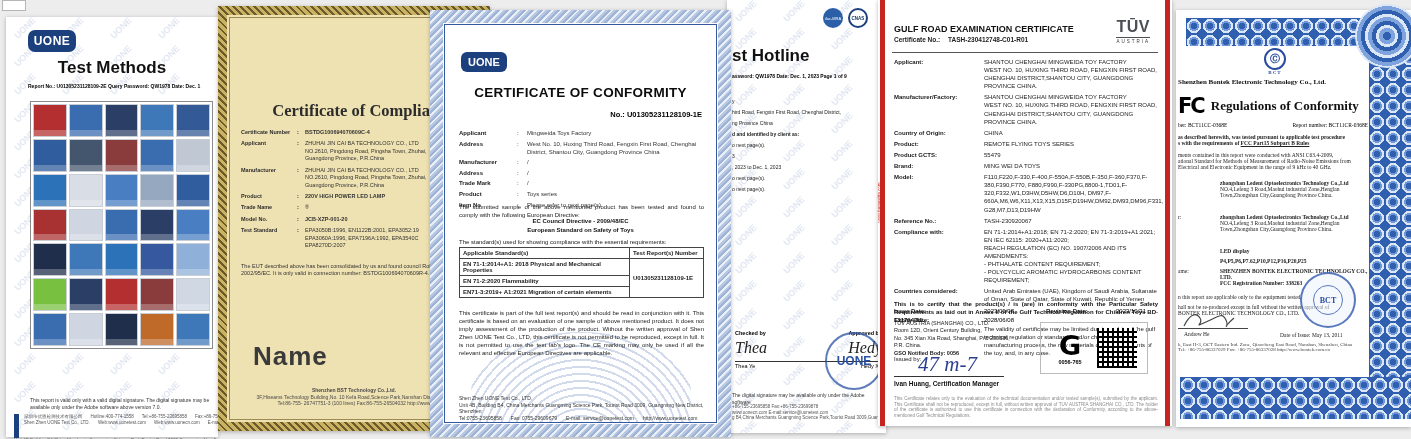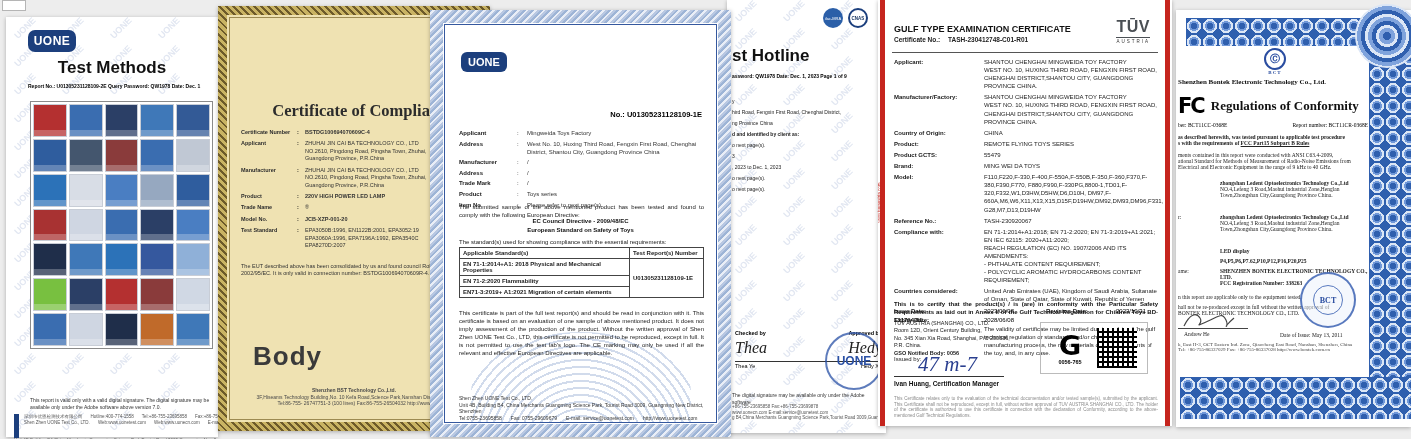--- a/index.html
+++ b/index.html
@@ -353,32 +353,33 @@
         </div>
       <div class="row">
           <span class="lbl">Test Standard</span>
           <span class="colon">:</span>
           <span class="val pre">EPA3050B:1996,  EN1122B:2001,  EPA3052:19
 EPA3060A:1996,  EPA7196A:1992,  EPA3540C
 EPA8270D:2007</span>
         </div>
     </div>
     <div class="para t55">The EUT described above has been consolidated by us and found council RoHS directive - 2002/95/EC. It is only valid in connection number: BSTDG100694070609R-4.</div>
-    <div class="rohs">Body</div>
+    <div class="rohs">Name</div>
     <div class="foot t5">
       <div class="b">Shenzhen BST Technology Co.,Ltd.</div>
       <div>3F,Hiseams Technology Building,No. 10 Kefa Road,Science Park,Nanshan District,Shen</div>
       <div>Tel:86-755- 26747751-3  (100 lines)    Fax:86-755-26504032    http://www</div>
     </div>
   </div>
 
   <div class="doc d3">
     <div class="inner">
       <div class="rosette"></div>
       <div class="badge">UONE</div>
+      <div class="title">CERTIFICATE OF CONFORMITY</div>
       <div class="certno">No.:  U01305231128109-1E</div>
       <div class="fields t6">
         <div class="row">
             <span class="lbl">Applicant</span>
             <span class="colon">:</span>
             <span class="val">Mingweida Toys Factory</span>
           </div>
         <div class="row">
             <span class="lbl">Address</span>
             <span class="colon">:</span>
@@ -526,21 +527,21 @@
       <div class="nw">+86-755-23695858        Fax:+86-755-23699878</div>
       <div class="nw">www.uonecn.com        E-mail:service@uonetest.com</div>
       <div class="nw">g B4,China Merchants Guangming Science Park,Tourist Road 3009,Guangming New District,S</div>
     </div>
   </div>
 
   <div class="doc d5">
     <div class="redl"></div>
     <div class="redr"></div>
     <div class="side">www.tuvaustria.com</div>
-    <div class="title">GULF TYPE EXAMINATION CERTIFICATE</div>
+    <div class="title">GULF ROAD EXAMINATION CERTIFICATE</div>
     <div class="certno">
       <span class="b">Certificate No.:</span>
       <span class="b">TASH-230412748-C01-R01</span>
     </div>
     <div class="tuv">
       <div class="big"><span>TŪV</span><span class="red"></span></div>
       <div class="sub">AUSTRIA</div>
     </div>
     <div class="hr"></div>
     <div class="fields t6">

